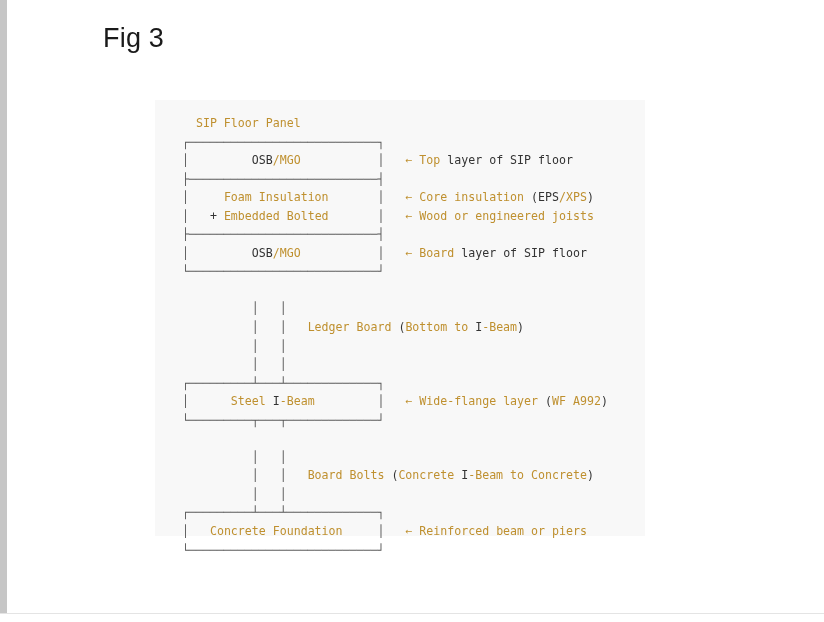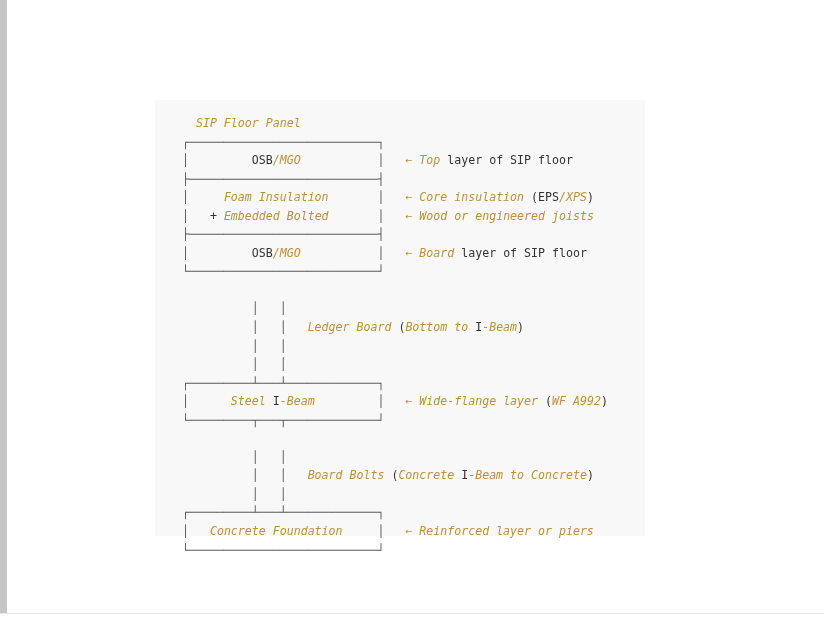--- a/index.html
+++ b/index.html
@@ -73,30 +73,31 @@
     font-family: "DejaVu Sans Mono", "Liberation Mono", monospace;
     font-size: 11.6px;
     line-height: 18.55px;
     color: #333333;
     white-space: pre;
     letter-spacing: 0px;
   }
 
   
   .k { color: #333333; }
-  .a { color: #bf902f; font-style: italic; }
+  .a { color: #bf902f; }
   .rule { color: #555555; }       
 </style>
 </head>
 <body>
 
 <div class="left-rail"></div>
 
 <div class="page">
 
+  <div class="fig-title">Fig 3</div>
 
   <div class="code-panel">
     <pre class="ascii"><span>   <span class="a">SIP Floor Panel</span>
 </span><span> <span class="rule">┌───────────────────────────┐</span>
 </span><span> <span class="rule">│</span>         <span class="k">OSB</span><span class="a">/MGO</span>           <span class="rule">│</span>   <span class="a">← Top</span> <span class="k">layer of SIP floor</span>
 </span><span> <span class="rule">├───────────────────────────┤</span>
 </span><span> <span class="rule">│</span>     <span class="a">Foam Insulation</span>       <span class="rule">│</span>   <span class="a">← Core insulation</span> <span class="k">(</span><span class="k">EPS</span><span class="a">/XPS</span><span class="k">)</span>
 </span><span> <span class="rule">│</span>   <span class="k">+</span> <span class="a">Embedded Bolted</span>       <span class="rule">│</span>   <span class="a">← Wood or engineered joists</span>
 </span><span> <span class="rule">├───────────────────────────┤</span>
 </span><span> <span class="rule">│</span>         <span class="k">OSB</span><span class="a">/MGO</span>           <span class="rule">│</span>   <span class="a">← Board</span> <span class="k">layer of SIP floor</span>
@@ -107,19 +108,19 @@
 </span><span>           <span class="rule">│   │</span>
 </span><span>           <span class="rule">│   │</span>
 </span><span> <span class="rule">┌─────────┴───┴─────────────┐</span>
 </span><span> <span class="rule">│</span>      <span class="a">Steel</span> <span class="k">I</span><span class="a">-Beam</span>         <span class="rule">│</span>   <span class="a">← Wide-flange layer</span> <span class="k">(</span><span class="a">WF A992</span><span class="k">)</span>
 </span><span> <span class="rule">└─────────┬───┬─────────────┘</span>
 
 </span><span>           <span class="rule">│   │</span>
 </span><span>           <span class="rule">│   │</span>   <span class="a">Board Bolts</span> <span class="k">(</span><span class="a">Concrete</span> <span class="k">I</span><span class="a">-Beam to Concrete</span><span class="k">)</span>
 </span><span>           <span class="rule">│   │</span>
 </span><span> <span class="rule">┌─────────┴───┴─────────────┐</span>
-</span><span> <span class="rule">│</span>   <span class="a">Concrete Foundation</span>     <span class="rule">│</span>   <span class="a">← Reinforced layer or piers</span>
+</span><span> <span class="rule">│</span>   <span class="a">Concrete Foundation</span>     <span class="rule">│</span>   <span class="a">← Reinforced beam or piers</span>
 </span><span> <span class="rule">└───────────────────────────┘</span></span></pre>
   </div>
 
 </div>
 
 <div class="bottom-rail"></div>
 
 </body></html>

